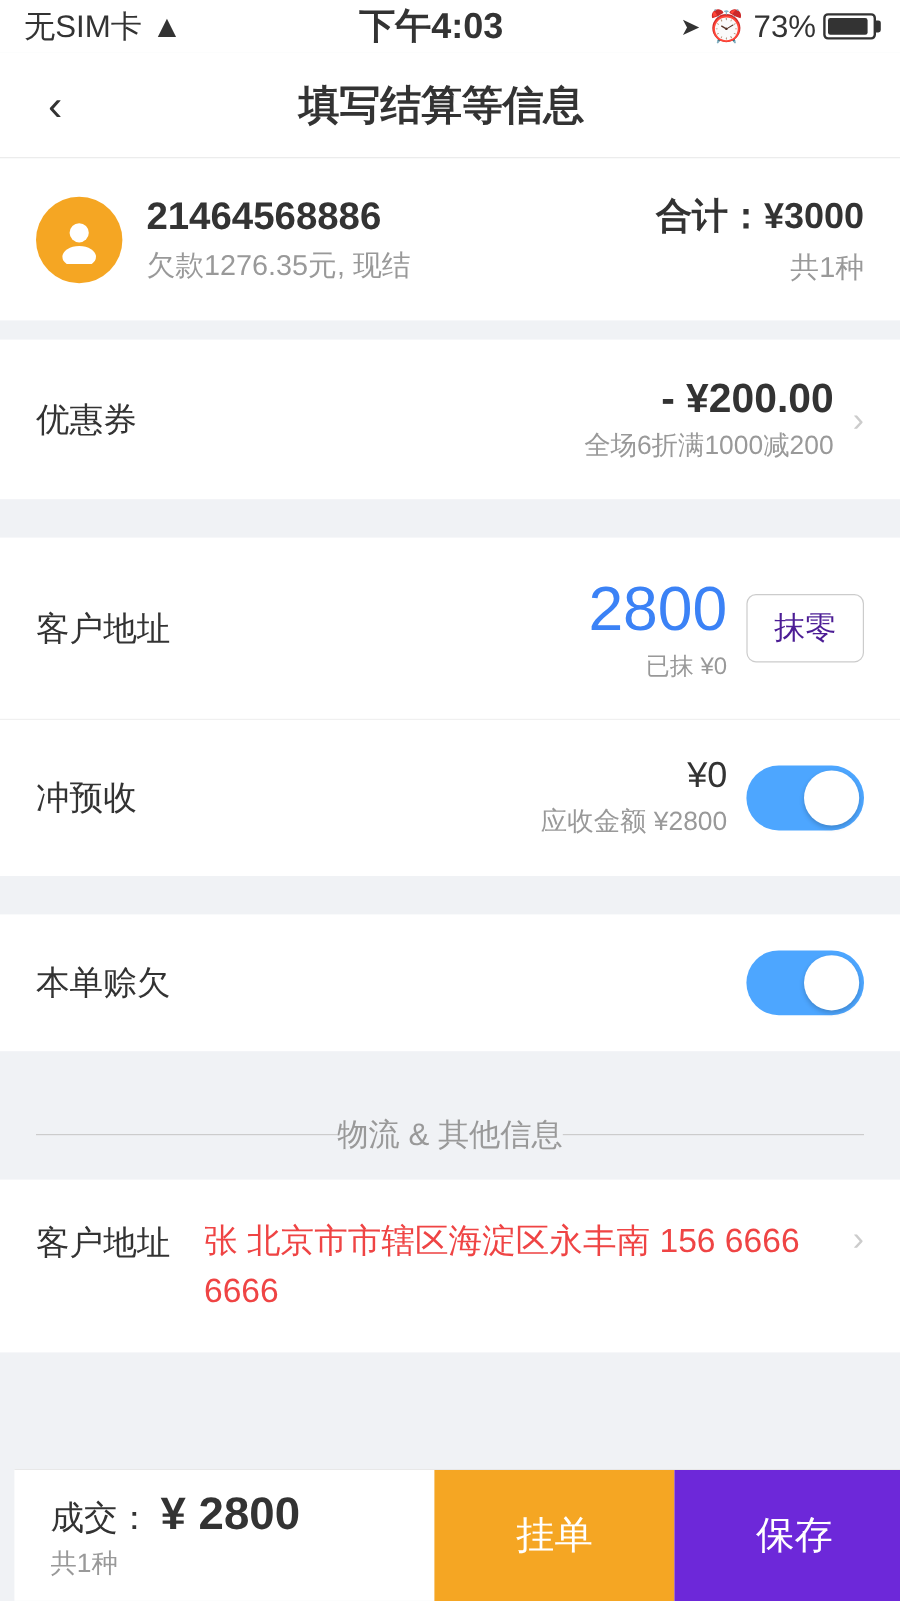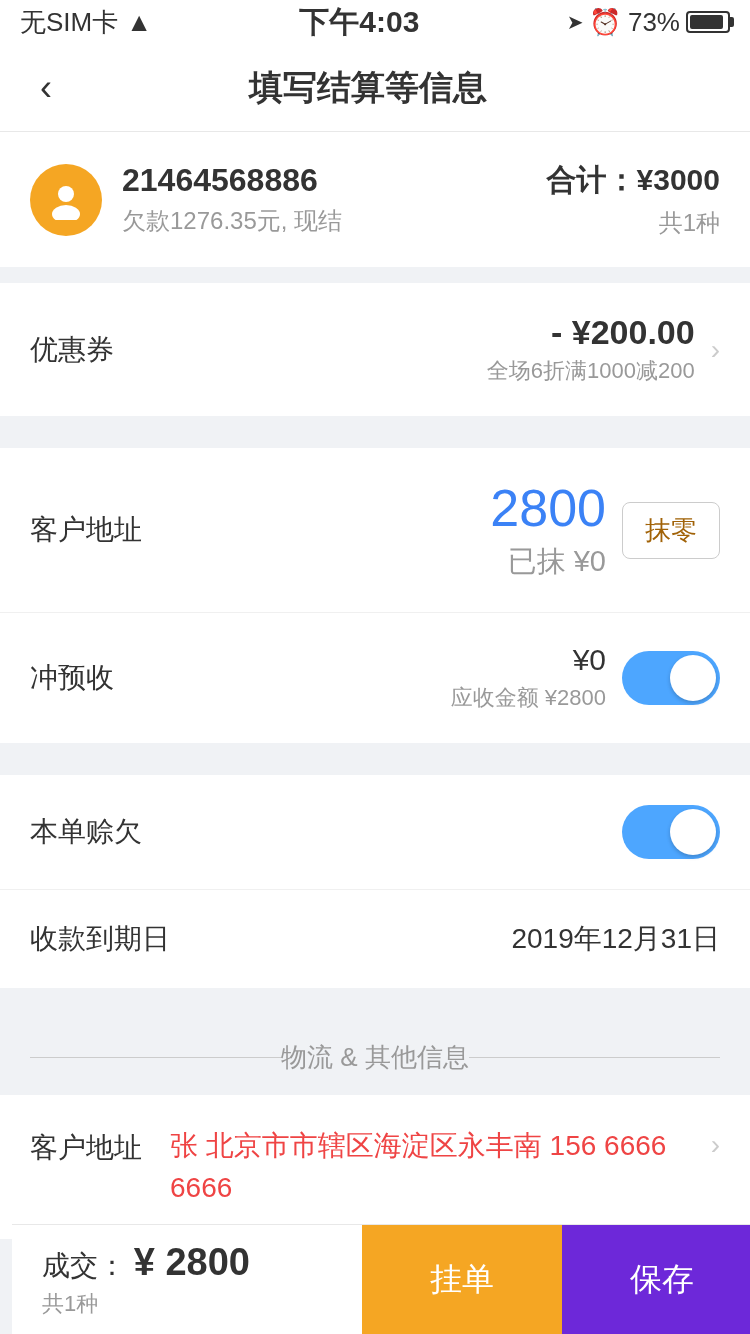--- a/index.html
+++ b/index.html
@@ -114,29 +114,29 @@
     }
     .row-value { font-size: 28px; color: #333; }
     .row-right-block { text-align: right; }
 
     
     .coupon-value { font-size: 34px; color: #333; font-weight: 600; }
     .coupon-desc { font-size: 22px; color: #999; margin-top: 4px; }
 
     
     .amount-value { font-size: 52px; color: #3b82f6; font-weight: 500; }
-    .amount-erased { font-size: 29px; color: #999; margin-top: 4px; }
+    .amount-erased { font-size: 20px; color: #999; margin-top: 4px; }
 
     
     .erase-btn {
       border: 1px solid #ccc;
       border-radius: 8px;
       padding: 10px 22px;
       font-size: 26px;
-      color: #a16207;
+      color: #4c1d95;
       background: #fff;
       cursor: pointer;
       white-space: nowrap;
     }
 
     
     .toggle {
       width: 98px; height: 54px; border-radius: 27px;
       background: #4da6ff;
       position: relative;
@@ -330,26 +330,20 @@
   <div class="section-white">
     <div class="row">
       <div class="row-label">本单赊欠</div>
       <div class="row-content">
         <div class="toggle">
           <div class="toggle-knob"></div>
         </div>
       </div>
     </div>
 
-    <div class="row">
-      <div class="row-label">收款到期日</div>
-      <div class="row-content">
-        <div class="row-value">2019年12月31日</div>
-      </div>
-    </div>
   </div>
 
   <div class="section-divider"></div>
 
   <div class="logistics-header">
     <div class="logistics-header-line"></div>
     <span class="logistics-header-text">物流 &amp; 其他信息</span>
     <div class="logistics-header-line"></div>
   </div>
 

